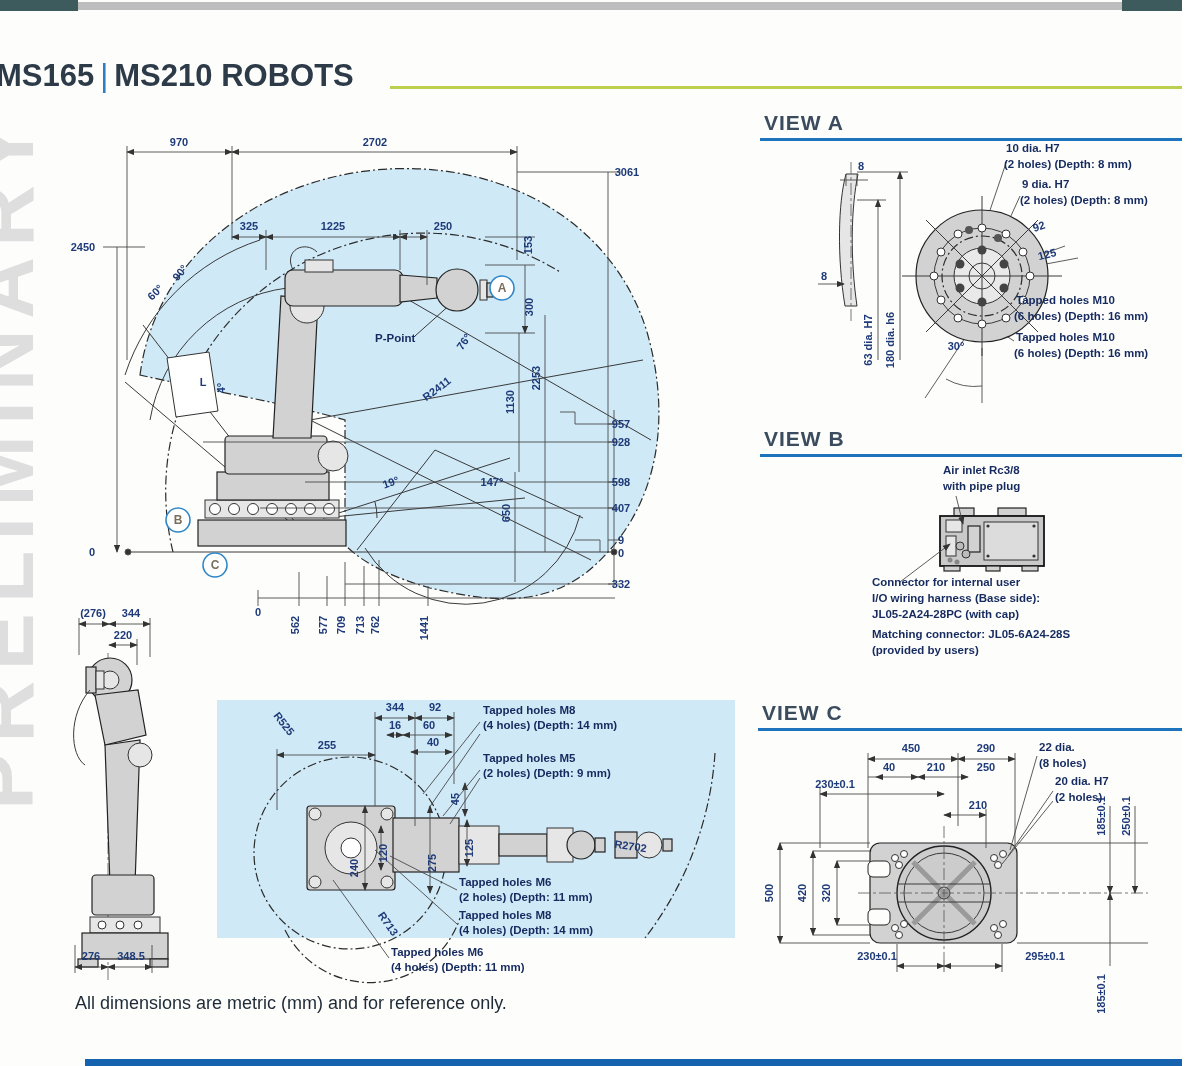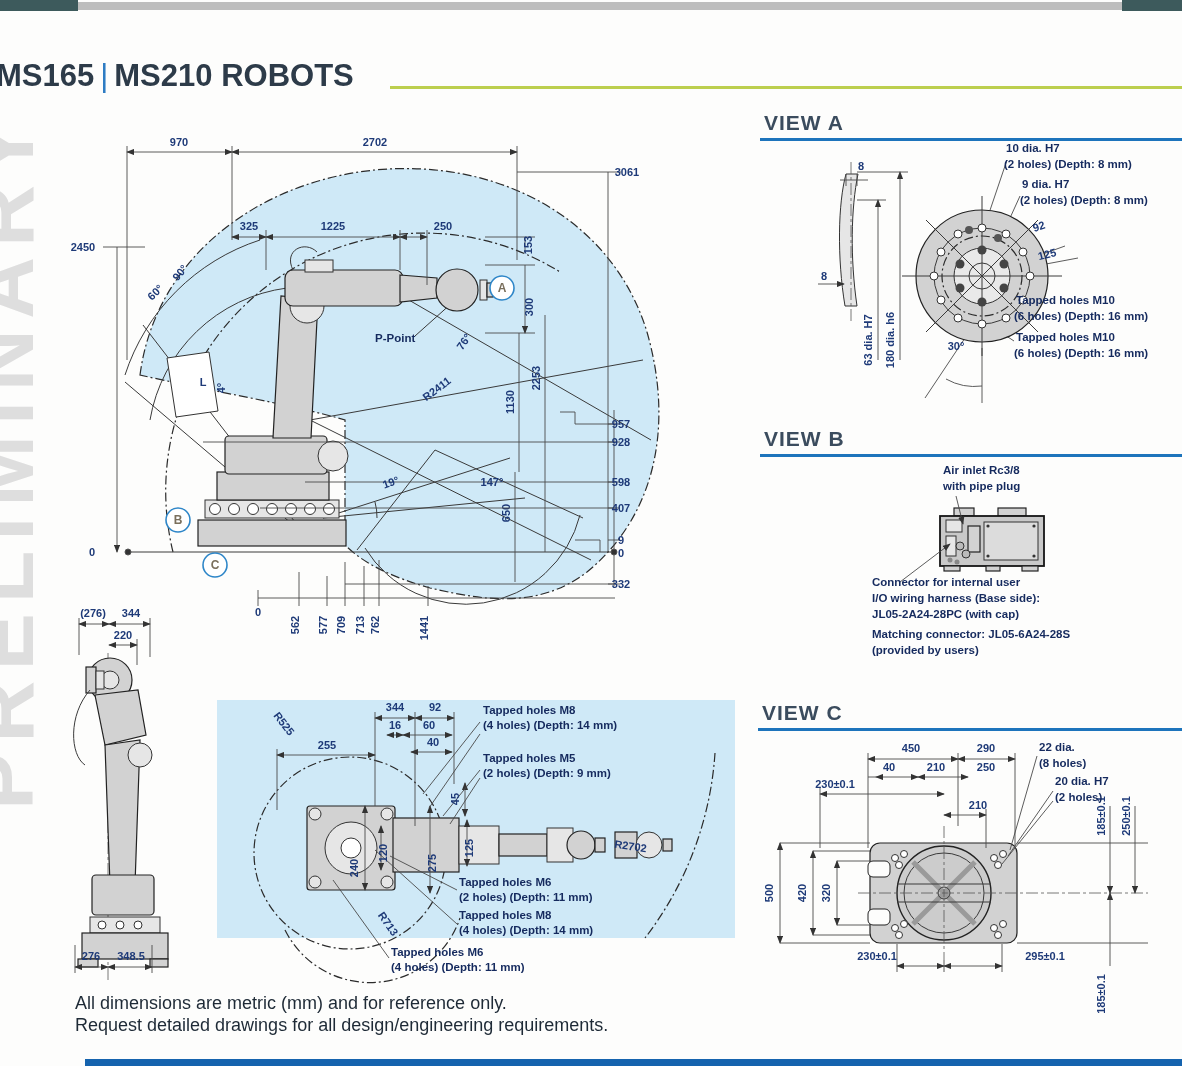--- a/index.html
+++ b/index.html
@@ -514,16 +514,15 @@
     <text class="dimtxt" x="119" y="262">230±0.1</text>
     <text class="dimtxt" x="287" y="262">295±0.1</text>
     <text class="note" x="281" y="53">22 dia.</text>
     <text class="note" x="281" y="69">(8 holes)</text>
     <text class="note" x="297" y="87">20 dia. H7</text>
     <text class="note" x="297" y="103">(2 holes)</text>
   </svg>
 
   <div class="footer">
     <div>All dimensions are metric (mm) and for reference only.</div>
-    <div>Request detailed drawings for all design/engineering requirements.</div>
   </div>
   <div class="bottombar"></div>
 </div>
 
 </body></html>

